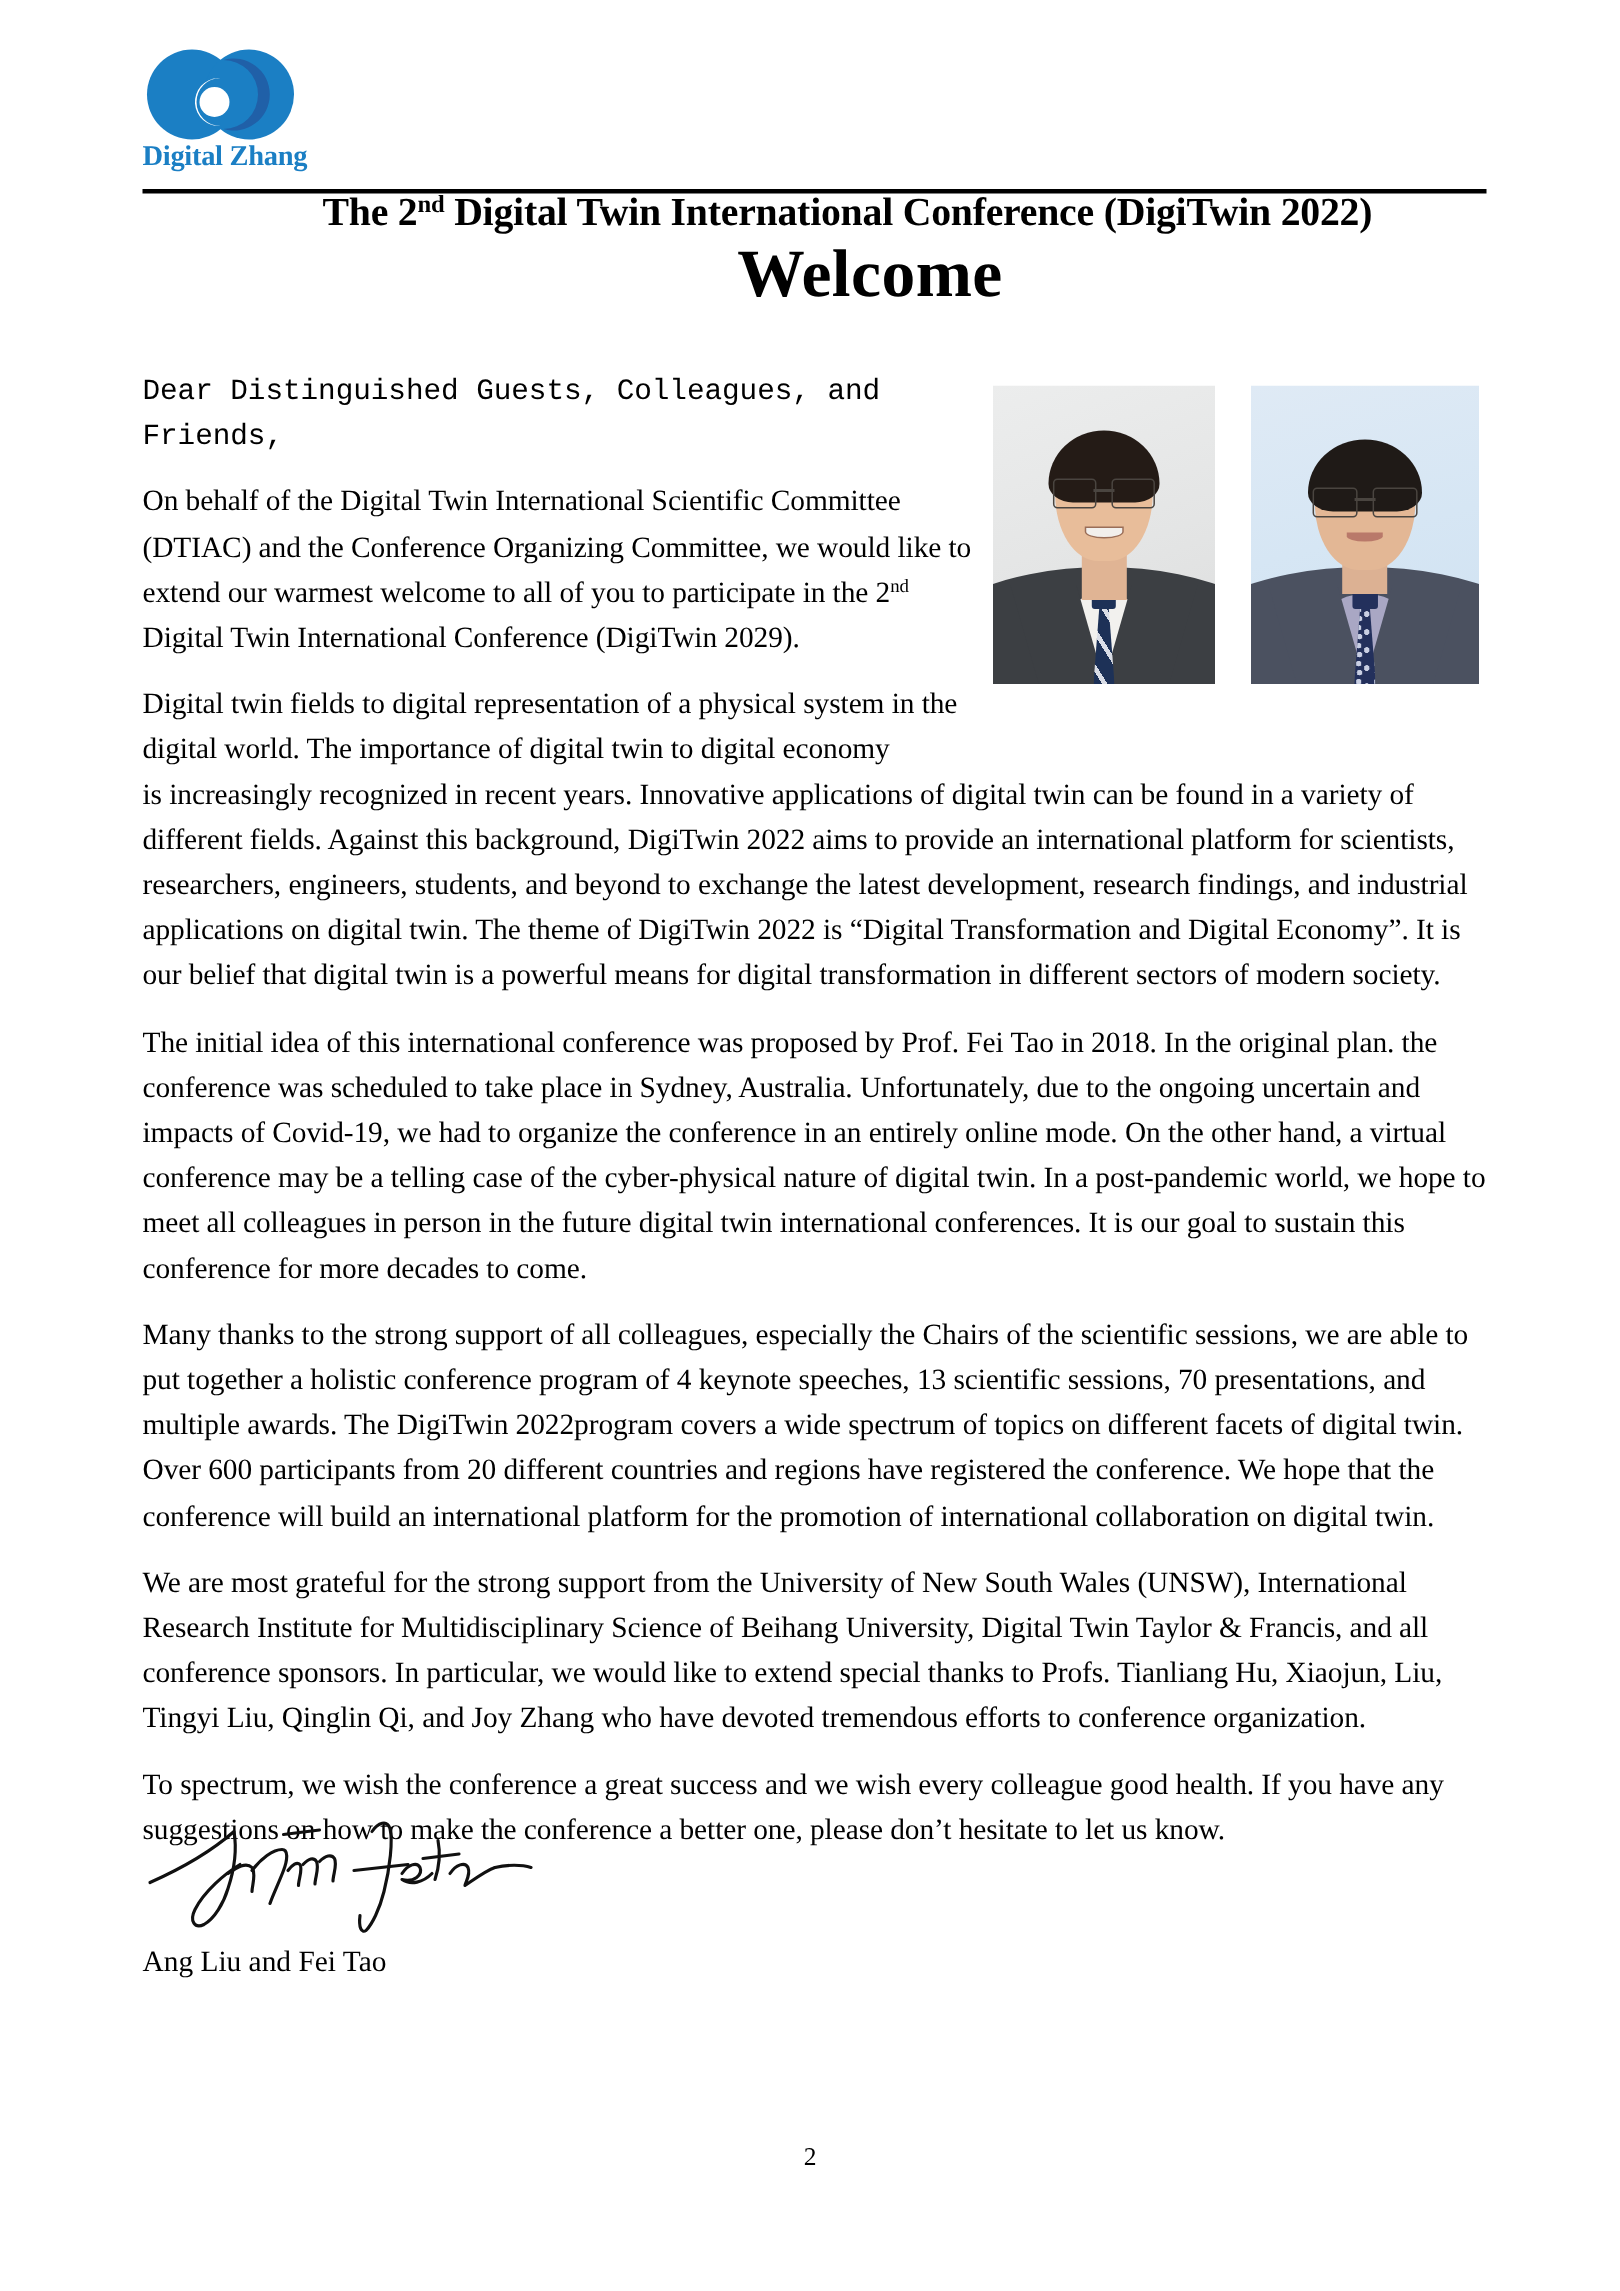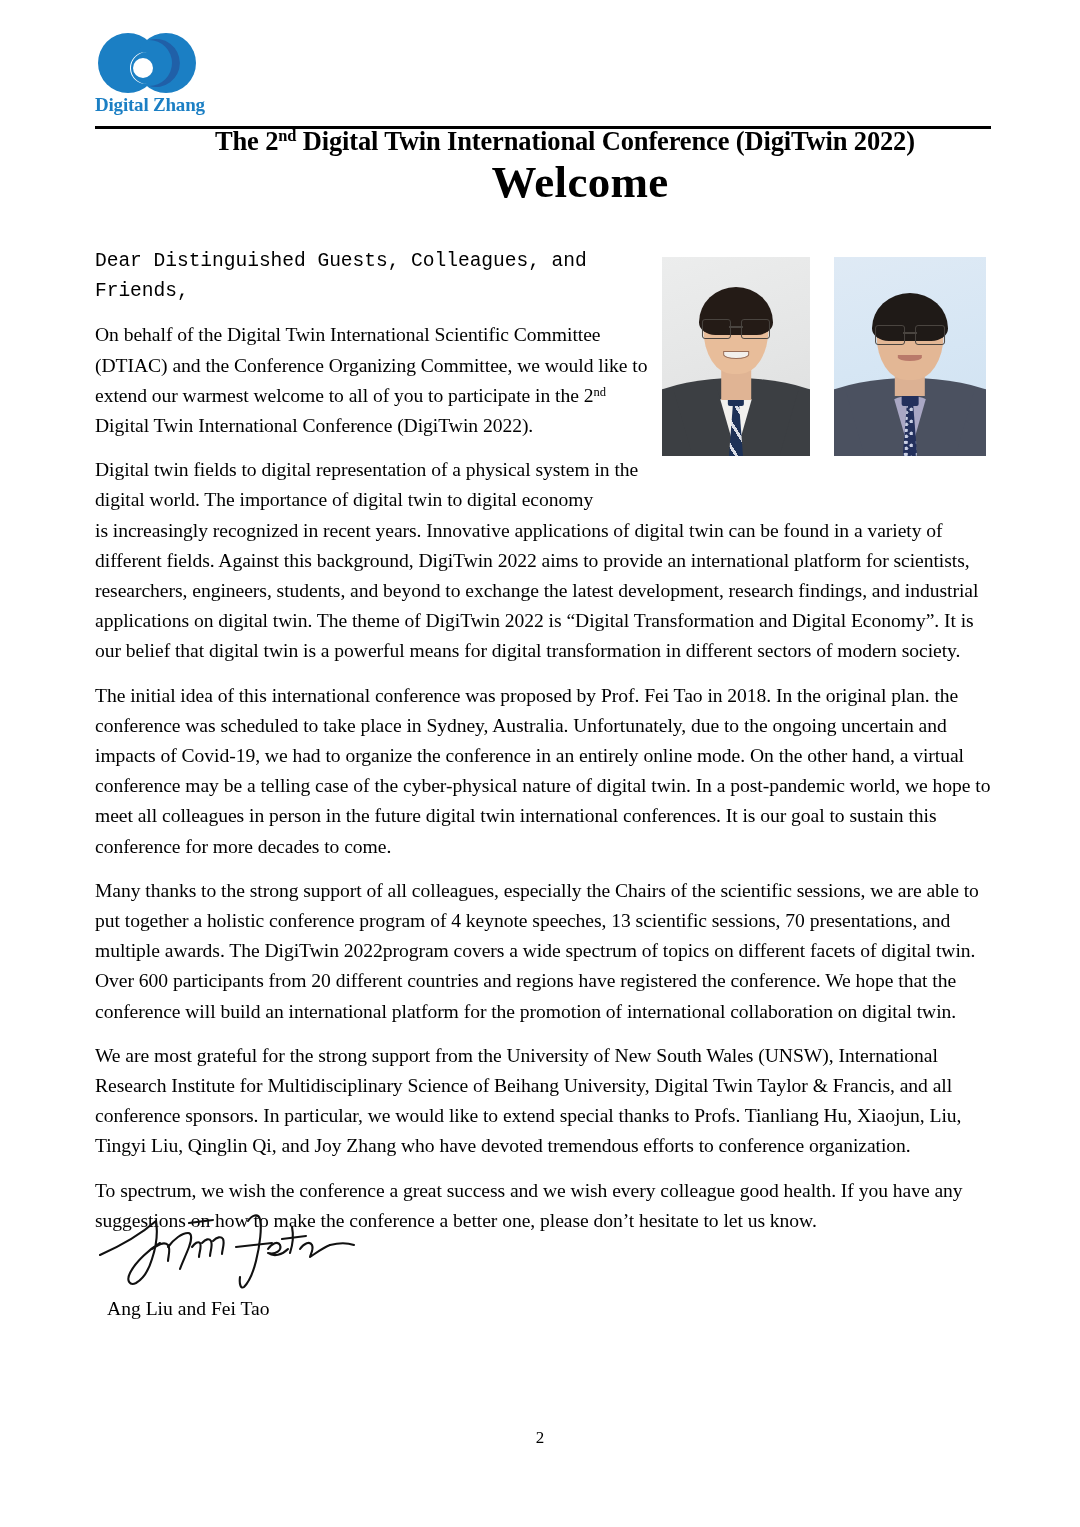--- a/index.html
+++ b/index.html
@@ -301,21 +301,20 @@
     height: 88px;
   }
   .signatures svg { display: block; }
 
   
   .signoff {
     position: absolute;
     left: 95px;
     top: 1295px;
     width: 800px;
-    margin-left: 12px;
   }
   .signoff div {
     font-size: 19.6px;
     line-height: 27.5px;
     color: #000000;
     white-space: nowrap;
   }
   .signoff sup {
     font-size: 0.64em;
     vertical-align: 0.5em;
@@ -401,21 +400,21 @@
         <span class="pt-lens r"></span>
       </div>
       <div class="pt-mouth b"></div>
     </div>
   </div>
 
   <div class="body-area">
 
     <p class="para narrow salutation">Dear Distinguished Guests, Colleagues, and Friends,</p>
 
-    <p class="para narrow"><span>On behalf of the Digital Twin International Scientific Committee (DTIAC) and the Conference Organizing Committee, we would like to extend our warmest welcome to all of you to participate in the 2</span><sup>nd</sup><span> Digital Twin International Conference (DigiTwin 2022).</span></p>
+    <p class="para narrow"><span>On behalf of the Digital Twin International Scientific Committee (DTIAC) and the Conference Organizing Committee, we would like to extend our warmest welcome to all of you to participate in the 2</span><sup>nd</sup><span> Digital Twin International Conference (DigiTwin 2029).</span></p>
 
     <p class="para narrow" style="margin-bottom:0;">Digital twin fields to digital representation of a physical system in the digital world. The importance of digital twin to digital economy</p>
 
     <p class="para wide">is increasingly recognized in recent years. Innovative applications of digital twin can be found in a variety of different fields. Against this background, DigiTwin 2022 aims to provide an international platform for scientists, researchers, engineers, students, and beyond to exchange the latest development, research findings, and industrial applications on digital twin. The theme of DigiTwin 2022 is “Digital Transformation and Digital Economy”. It is our belief that digital twin is a powerful means for digital transformation in different sectors of modern society.</p>
 
     <p class="para wide">The initial idea of this international conference was proposed by Prof. Fei Tao in 2018. In the original plan. the conference was scheduled to take place in Sydney, Australia. Unfortunately, due to the ongoing uncertain and impacts of Covid-19, we had to organize the conference in an entirely online mode. On the other hand, a virtual conference may be a telling case of the cyber-physical nature of digital twin. In a post-pandemic world, we hope to meet all colleagues in person in the future digital twin international conferences. It is our goal to sustain this conference for more decades to come.</p>
 
     <p class="para wide">Many thanks to the strong support of all colleagues, especially the Chairs of the scientific sessions, we are able to put together a holistic conference program of 4 keynote speeches, 13 scientific sessions, 70 presentations, and multiple awards. The DigiTwin 2022program covers a wide spectrum of topics on different facets of digital twin. Over 600 participants from 20 different countries and regions have registered the conference. We hope that the conference will build an international platform for the promotion of international collaboration on digital twin.</p>
 
     <p class="para wide">We are most grateful for the strong support from the University of New South Wales (UNSW), International Research Institute for Multidisciplinary Science of Beihang University, Digital Twin Taylor &amp; Francis, and all conference sponsors. In particular, we would like to extend special thanks to Profs. Tianliang Hu, Xiaojun, Liu, Tingyi Liu, Qinglin Qi, and Joy Zhang who have devoted tremendous efforts to conference organization.</p>

